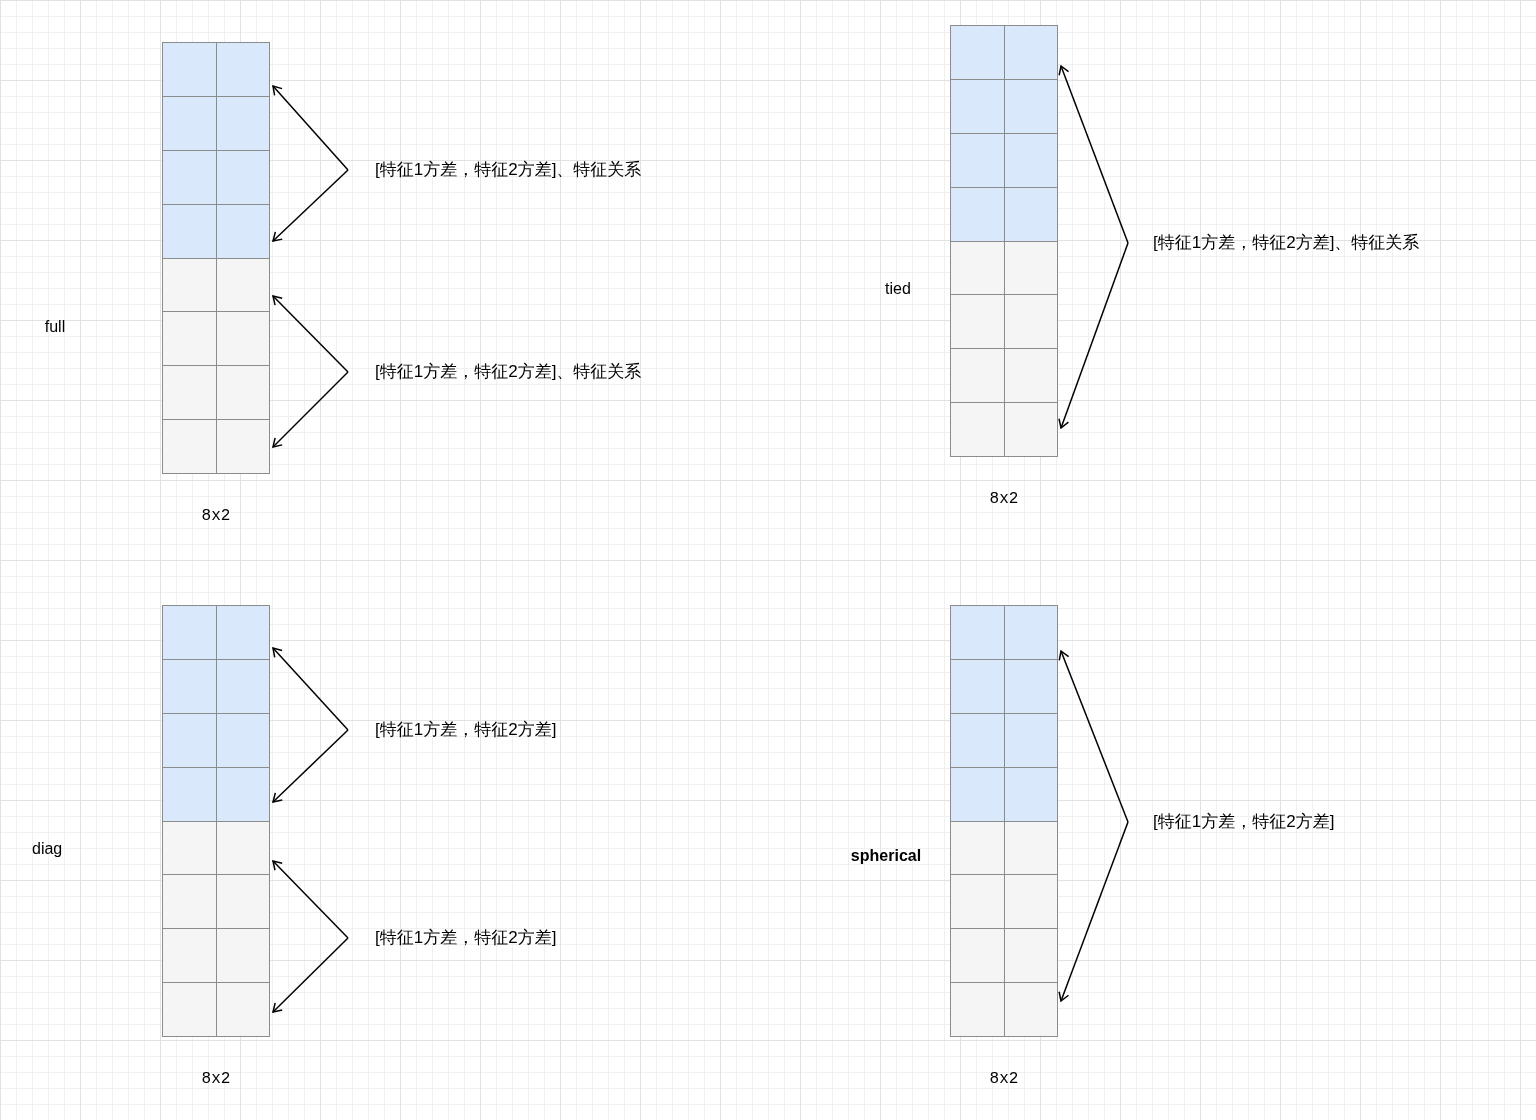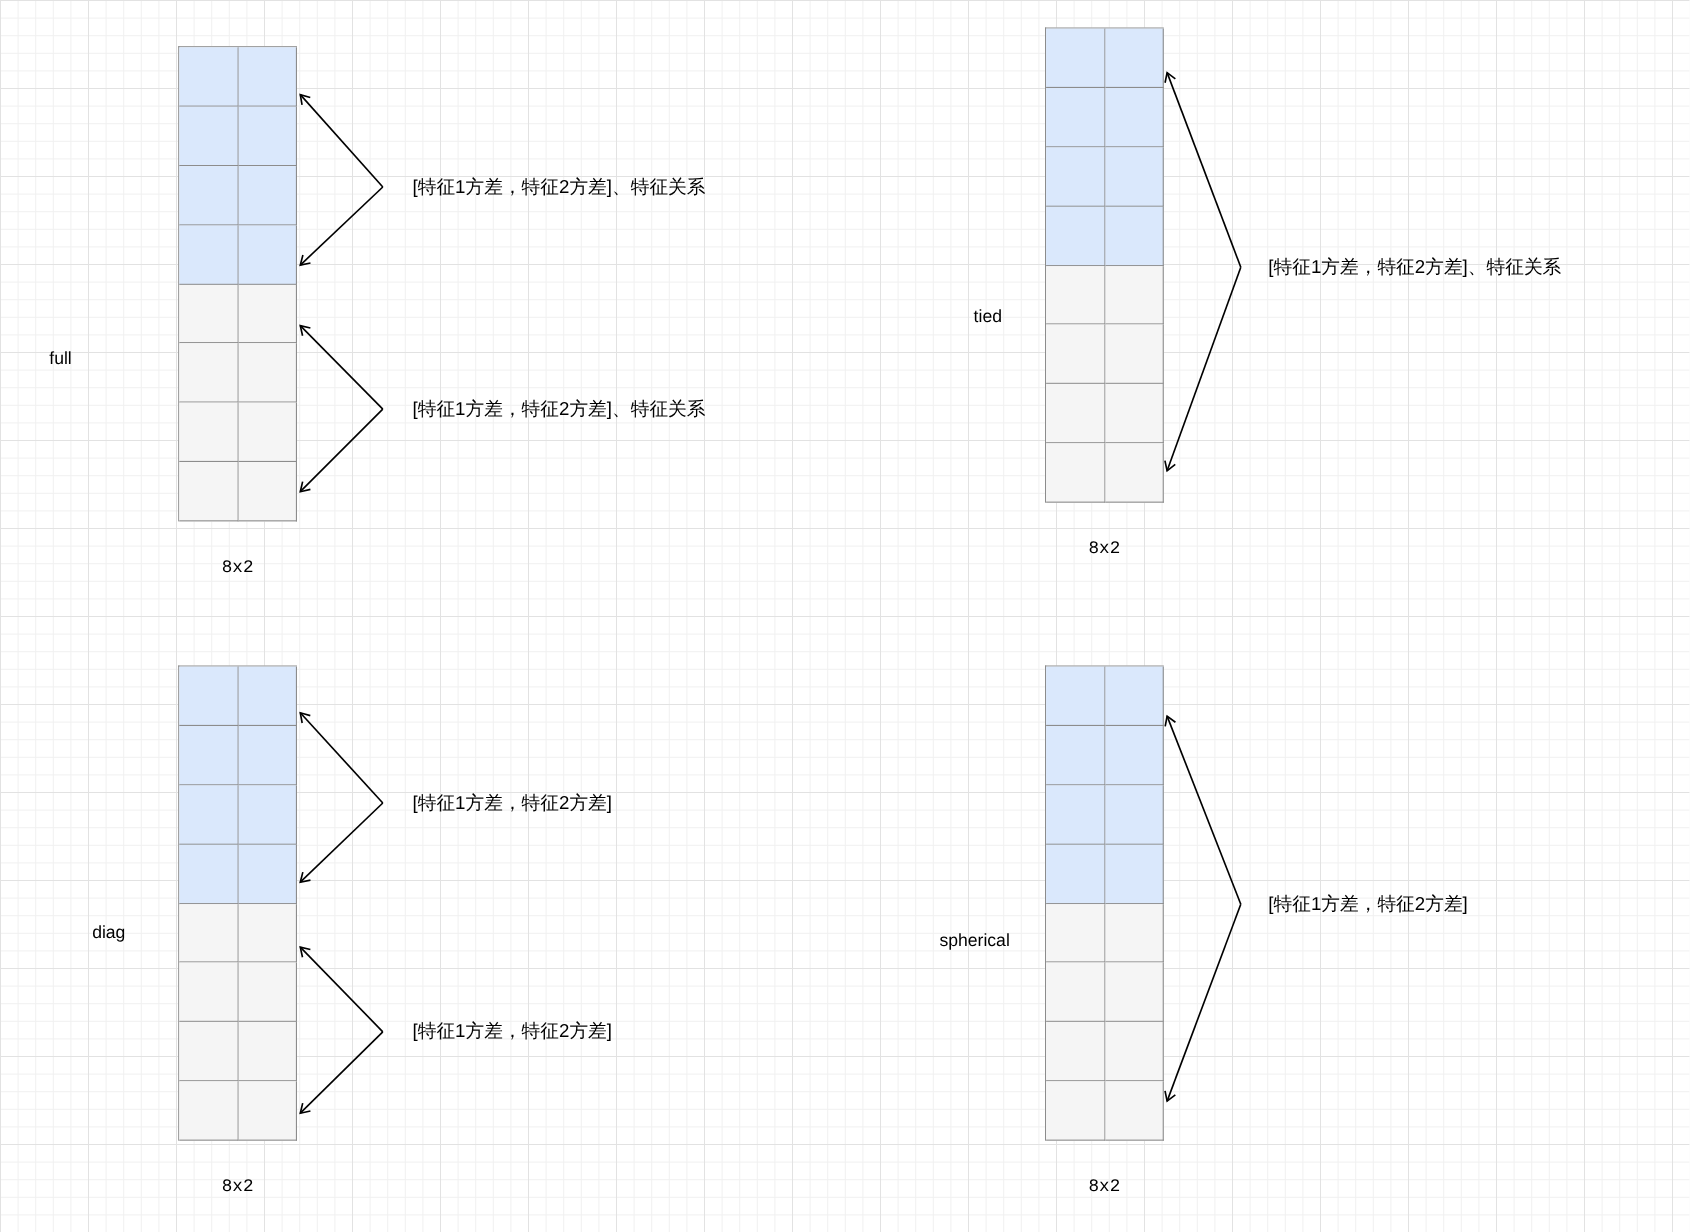--- a/index.html
+++ b/index.html
@@ -144,21 +144,21 @@
       <div class="cell blue"></div>
       <div class="cell gray"></div>
       <div class="cell gray"></div>
       <div class="cell gray"></div>
       <div class="cell gray"></div>
       <div class="cell gray"></div>
       <div class="cell gray"></div>
       <div class="cell gray"></div>
       <div class="cell gray"></div>
     </div>
-    <div class="panel-label" style="left: 48px; top: 838px; width: 66px; text-align: right;">diag</div>
+    <div class="panel-label" style="left: 32px; top: 838px; width: 66px; text-align: left;">diag</div>
     <div class="size-label" style="left: 162px; top: 1068px; width: 108px; text-align: center;">8x2</div>
     <div class="annotation" style="left: 375px; top: 718px;">[特征1方差，特征2方差]</div>
     <div class="annotation" style="left: 375px; top: 926px;">[特征1方差，特征2方差]</div>
     <div class="matrix" style="left: 950px; top: 605px; width: 108px; height: 432px; grid-template-columns: repeat(2, 1fr); grid-template-rows: repeat(8, 1fr);">
       <div class="cell blue"></div>
       <div class="cell blue"></div>
       <div class="cell blue"></div>
       <div class="cell blue"></div>
       <div class="cell blue"></div>
       <div class="cell blue"></div>
@@ -166,16 +166,16 @@
       <div class="cell blue"></div>
       <div class="cell gray"></div>
       <div class="cell gray"></div>
       <div class="cell gray"></div>
       <div class="cell gray"></div>
       <div class="cell gray"></div>
       <div class="cell gray"></div>
       <div class="cell gray"></div>
       <div class="cell gray"></div>
     </div>
-    <div class="panel-label" style="left: 836px; top: 845px; width: 100px; text-align: center;">spherical</div>
+    <div class="panel-label" style="left: 836px; top: 845px; width: 100px; text-align: center; font-weight: bold;">spherical</div>
     <div class="size-label" style="left: 950px; top: 1068px; width: 108px; text-align: center;">8x2</div>
     <div class="annotation" style="left: 1153px; top: 810px;">[特征1方差，特征2方差]</div>
   </div>
 
 </body></html>

